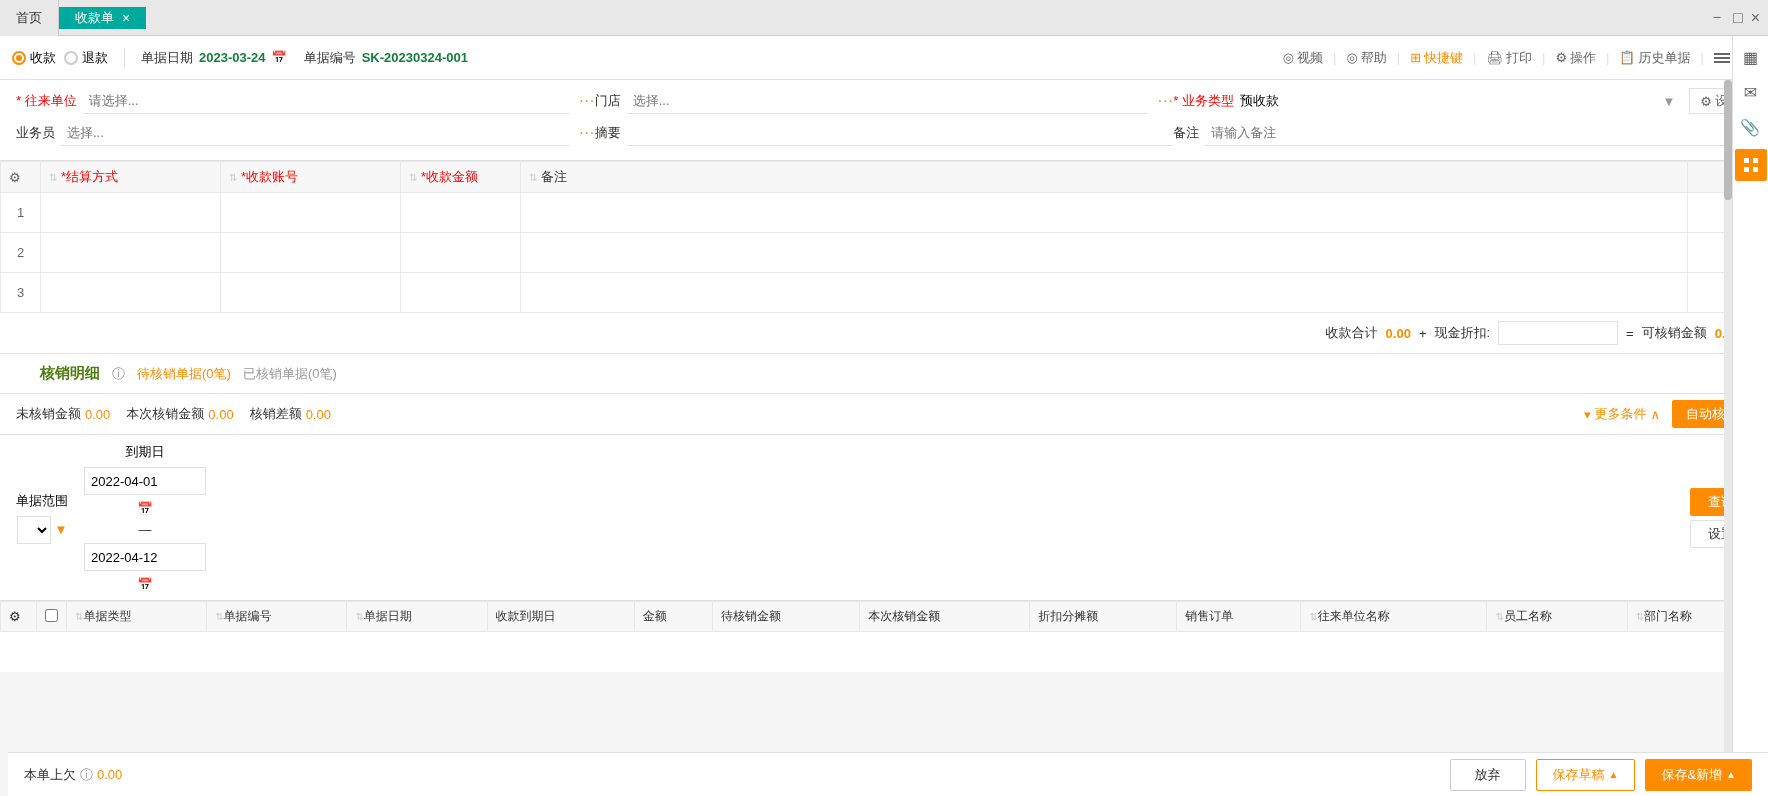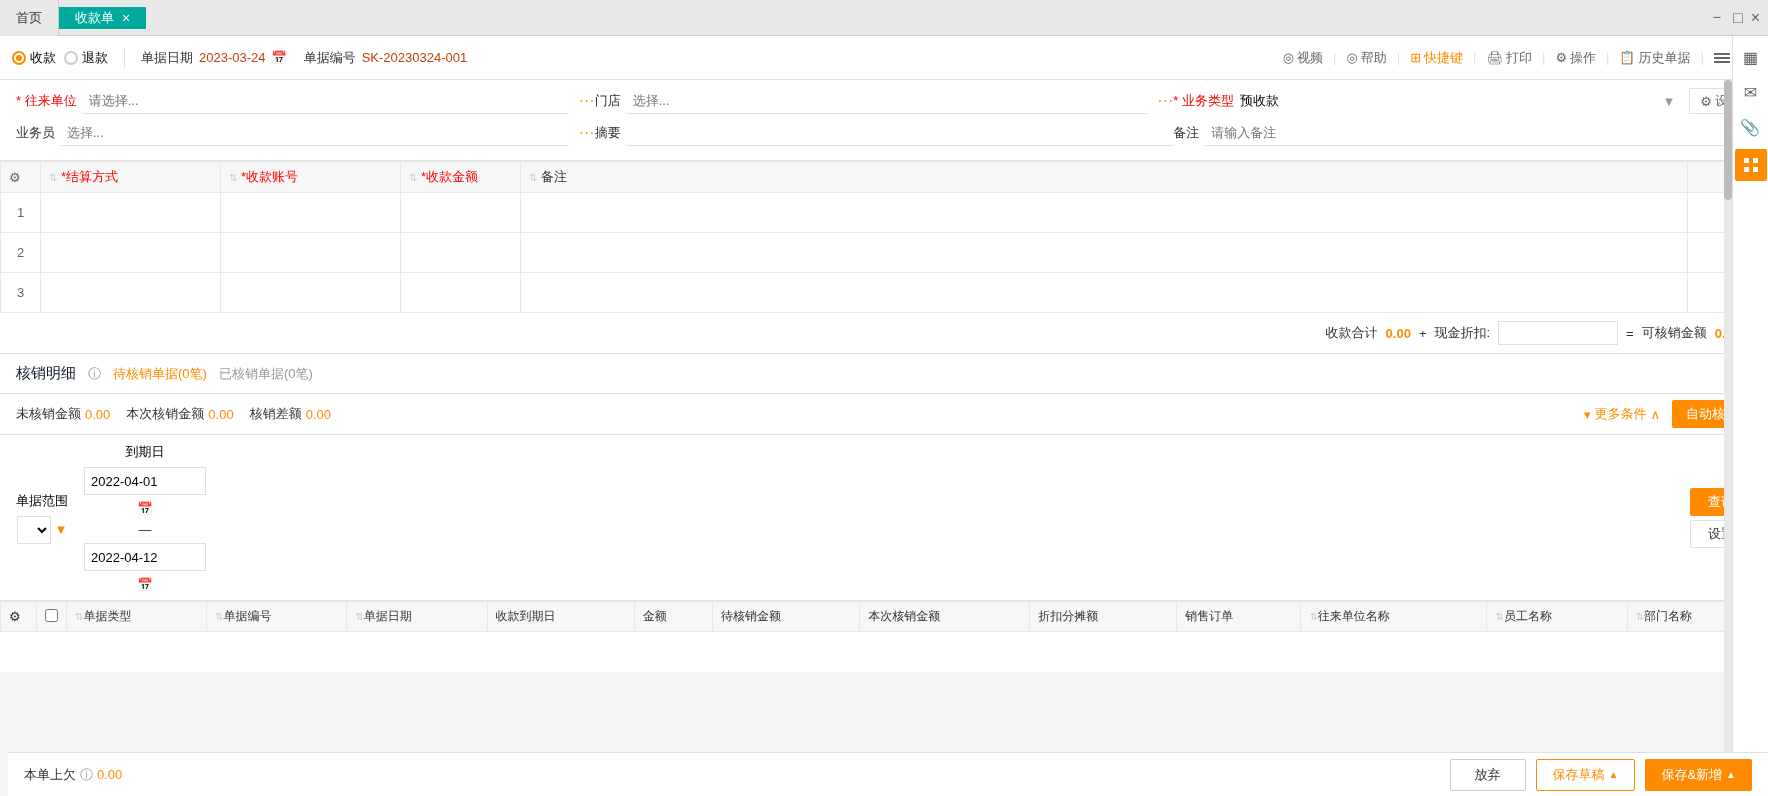--- a/index.html
+++ b/index.html
@@ -29,21 +29,21 @@
       border-bottom: 1px solid #e0e0e0; gap: 16px; height: 44px;
     }
     .radio-group { display: flex; align-items: center; gap: 8px; }
     .radio-item { display: flex; align-items: center; gap: 4px; cursor: pointer; }
     .radio-circle { width: 14px; height: 14px; border-radius: 50%; border: 2px solid #ccc; display: flex; align-items: center; justify-content: center; }
     .radio-circle.active { border-color: #ff8c00; }
     .radio-dot { width: 6px; height: 6px; border-radius: 50%; background: #ff8c00; }
     .toolbar-divider { width: 1px; height: 20px; background: #e0e0e0; }
     .toolbar-field { display: flex; align-items: center; gap: 6px; }
     .toolbar-field label { color: #333; white-space: nowrap; }
-    .toolbar-val { color: #c2410c; font-weight: 400; }
+    .toolbar-val { color: #15803d; font-weight: 700; }
     .toolbar-icon { color: #ff8c00; cursor: pointer; }
     .toolbar-right { margin-left: auto; display: flex; align-items: center; gap: 10px; }
     .toolbar-action { display: flex; align-items: center; gap: 3px; color: #666; cursor: pointer; }
     .toolbar-action-highlight { color: #ff8c00; }
     .three-line { display: flex; flex-direction: column; gap: 2px; cursor: pointer; }
     .three-line span { display: block; width: 16px; height: 2px; background: #666; }
     .grid-icon { display: grid; grid-template-columns: 1fr 1fr; gap: 2px; width: 16px; height: 16px; cursor: pointer; }
     .grid-icon span { background: #ff8c00; }
 
     
@@ -89,21 +89,21 @@
     .summary-input {
       border: 1px solid #e0e0e0; padding: 2px 6px; width: 120px;
       outline: none; height: 24px;
     }
 
     
     .section-header {
       background: #fff; padding: 10px 16px; display: flex; align-items: center;
       gap: 12px; border-bottom: 1px solid #e0e0e0;
     }
-    .section-title { font-size: 15px; font-weight: 400; color: #0f172a; }
+    .section-title { font-size: 15px; font-weight: 700; color: #4d7c0f; margin-left: 24px; }
     .info-icon { color: #999; cursor: pointer; }
     .pending-link { color: #ff8c00; cursor: pointer; }
     .done-link { color: #999; cursor: pointer; }
 
     
     .filter-row {
       background: #fff; padding: 6px 16px; display: flex; align-items: center;
       gap: 16px; border-bottom: 1px solid #e0e0e0;
     }
     .filter-item { display: flex; align-items: center; gap: 4px; color: #333; }

